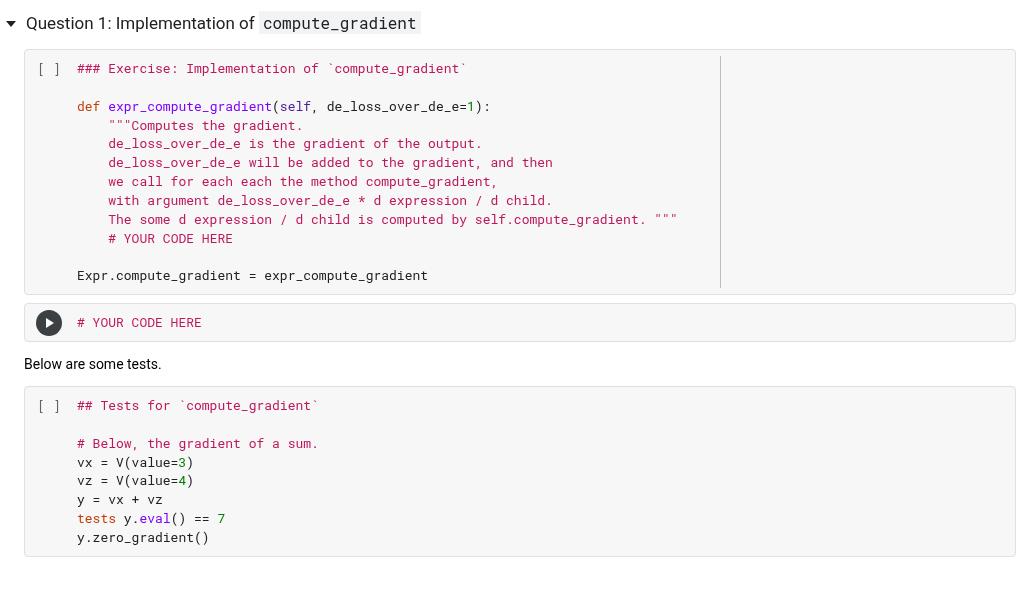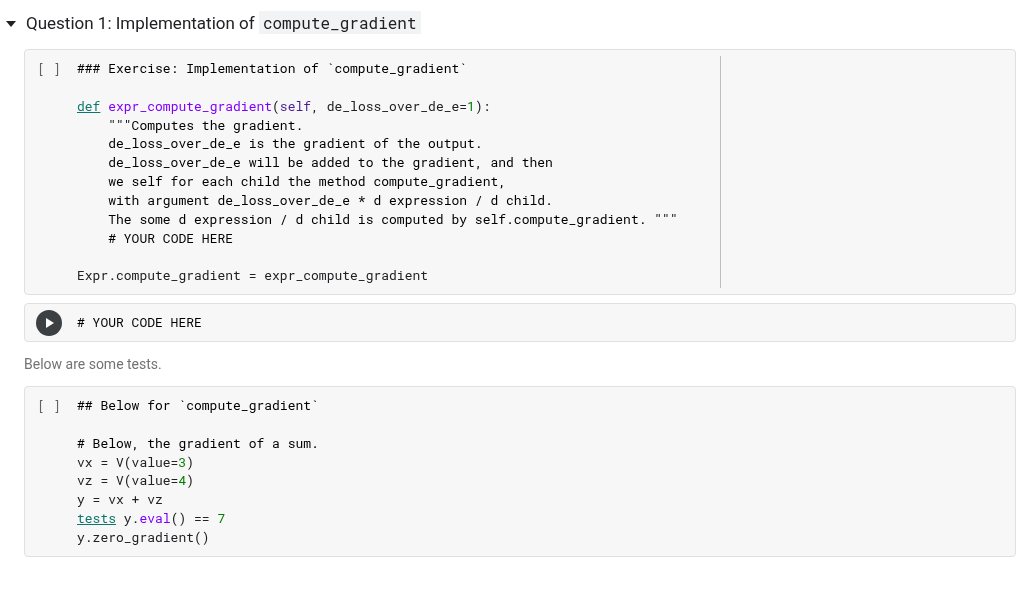--- a/index.html
+++ b/index.html
@@ -87,51 +87,51 @@
     color: #202124;
     overflow: hidden;
   }
   .vdiv {
     position: absolute;
     top: 6px; bottom: 6px;
     right: 294px;
     width: 1px;
     background: #bdbdbd;
   }
-  .tok-com { color: #000000; }      
-  .tok-kw  { color: #0f766e; text-decoration: underline; }      
+  .tok-com { color: #be185d; }      
+  .tok-kw  { color: #c2410c; }      
   .tok-fn  { color: #7e00ff; text-align: center; }      
   .tok-self{ color: #4c1d95; }      
   .tok-num { color: #007e00; }
 
   .text-row {
     margin: 14px 8px 14px 24px;
     font-size: 14px;
-    color: #737373;
+    color: #000000;
   }
 </style>
 </head>
 <body>
 
 <div class="heading-row">
   <div class="collapse-arrow"></div>
   <div class="heading-text">
     <span>Question 1: Implementation of </span><code>compute_gradient</code>
   </div>
 </div>
 
 <div class="cell">
   <div class="gutter">[ ]</div>
   <div class="code-area"><span class="tok-com">### Exercise: Implementation of `compute_gradient`</span>
 
 <span class="tok-kw">def</span> <span class="tok-fn">expr_compute_gradient</span>(<span class="tok-self">self</span>, de_loss_over_de_e=<span class="tok-num">1</span>):
     <span class="tok-com">"""Computes the gradient.</span>
 <span class="tok-com">    de_loss_over_de_e is the gradient of the output.</span>
 <span class="tok-com">    de_loss_over_de_e will be added to the gradient, and then</span>
-<span class="tok-com">    we self for each child the method compute_gradient,</span>
+<span class="tok-com">    we call for each each the method compute_gradient,</span>
 <span class="tok-com">    with argument de_loss_over_de_e * d expression / d child.</span>
 <span class="tok-com">    The some d expression / d child is computed by self.compute_gradient. """</span>
     <span class="tok-com"># YOUR CODE HERE</span>
 
 Expr.compute_gradient = expr_compute_gradient</div>
   <div class="vdiv"></div>
 </div>
 
 <div class="cell">
   <div class="gutter play">
@@ -139,21 +139,21 @@
       <div class="play-tri"></div>
     </div>
   </div>
   <div class="code-area"><span class="tok-com"># YOUR CODE HERE</span></div>
 </div>
 
 <div class="text-row">Below are some tests.</div>
 
 <div class="cell" style="margin-bottom:0;">
   <div class="gutter">[ ]</div>
-  <div class="code-area"><span class="tok-com">## Below for `compute_gradient`</span>
+  <div class="code-area"><span class="tok-com">## Tests for `compute_gradient`</span>
 
 <span class="tok-com"># Below, the gradient of a sum.</span>
 vx = V(value=<span class="tok-num">3</span>)
 vz = V(value=<span class="tok-num">4</span>)
 y = vx + vz
 <span class="tok-kw">tests</span> y.<span class="tok-fn">eval</span>() == <span class="tok-num">7</span>
 y.zero_gradient()</div>
 </div>
 
 </body></html>

